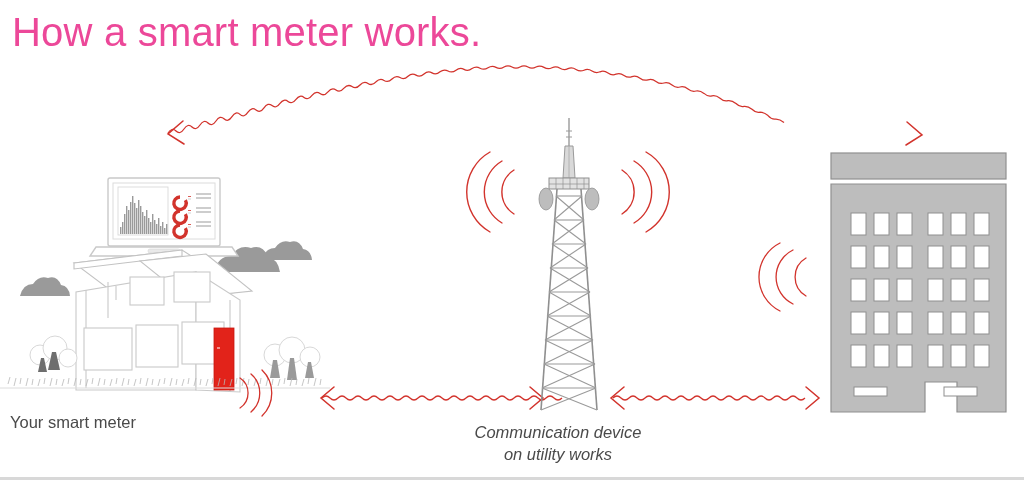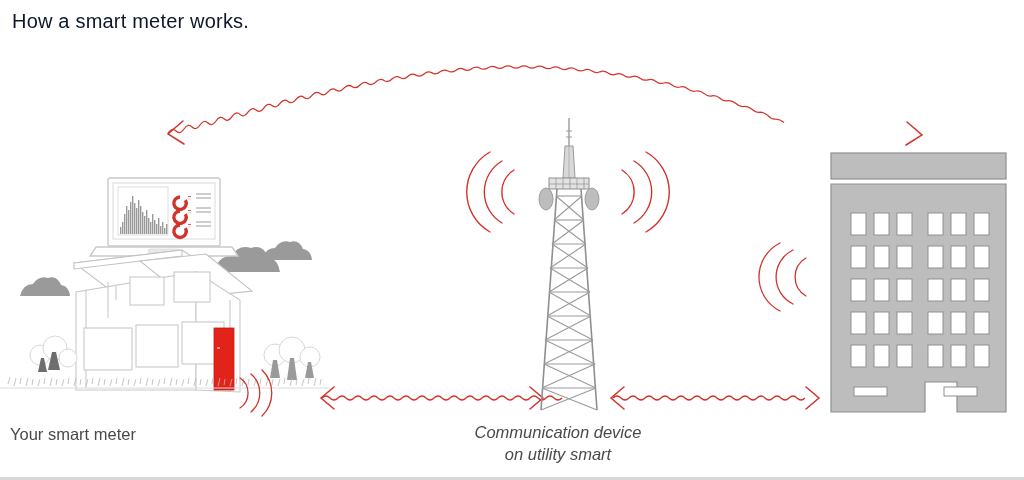--- a/index.html
+++ b/index.html
@@ -24,37 +24,37 @@
     position: absolute;
     left: 0;
     top: 0;
     width: 1024px;
     height: 480px;
   }
   .title {
     position: absolute;
     left: 12px;
     top: 10px;
-    font-size: 20px;
+    font-size: 40px;
     font-weight: 300;
     letter-spacing: 0.2px;
-    color: #0f172a;
+    color: #ec4899;
     font-family: "Liberation Sans", sans-serif;
     white-space: nowrap;
   }
   .caption {
     position: absolute;
     font-size: 16.5px;
     color: #4a4a4a;
     font-family: "Liberation Sans", sans-serif;
     text-align: center;
     line-height: 1.35;
     white-space: nowrap;
   }
-  .cap-meter  { left: 10px;  top: 423px; text-align: left; }
+  .cap-meter  { left: 10px;  top: 411px; text-align: left; }
   .cap-tower  { left: 428px; top: 421px; width: 260px; font-style: italic; }
   .cap-office { left: 820px; top: 421px; width: 200px; }
   .bottom-rule {
     position: absolute;
     left: 0;
     top: 477px;
     width: 1024px;
     height: 3px;
     background: #d8d8d8;
   }
@@ -383,18 +383,18 @@
       <path d="M793,250 a30,30 0 0,0 0,54"></path>
       <path d="M780,243 a38,38 0 0,0 0,68"></path>
     </g>
 
   </svg>
 
   <div class="caption cap-meter">Your smart meter</div>
 
   <div class="caption cap-tower">
     <span>Communication device</span><br>
-    <span>on utility smart</span>
+    <span>on utility works</span>
   </div>
 
 
   <div class="bottom-rule"></div>
 </div>
 
 </body></html>

